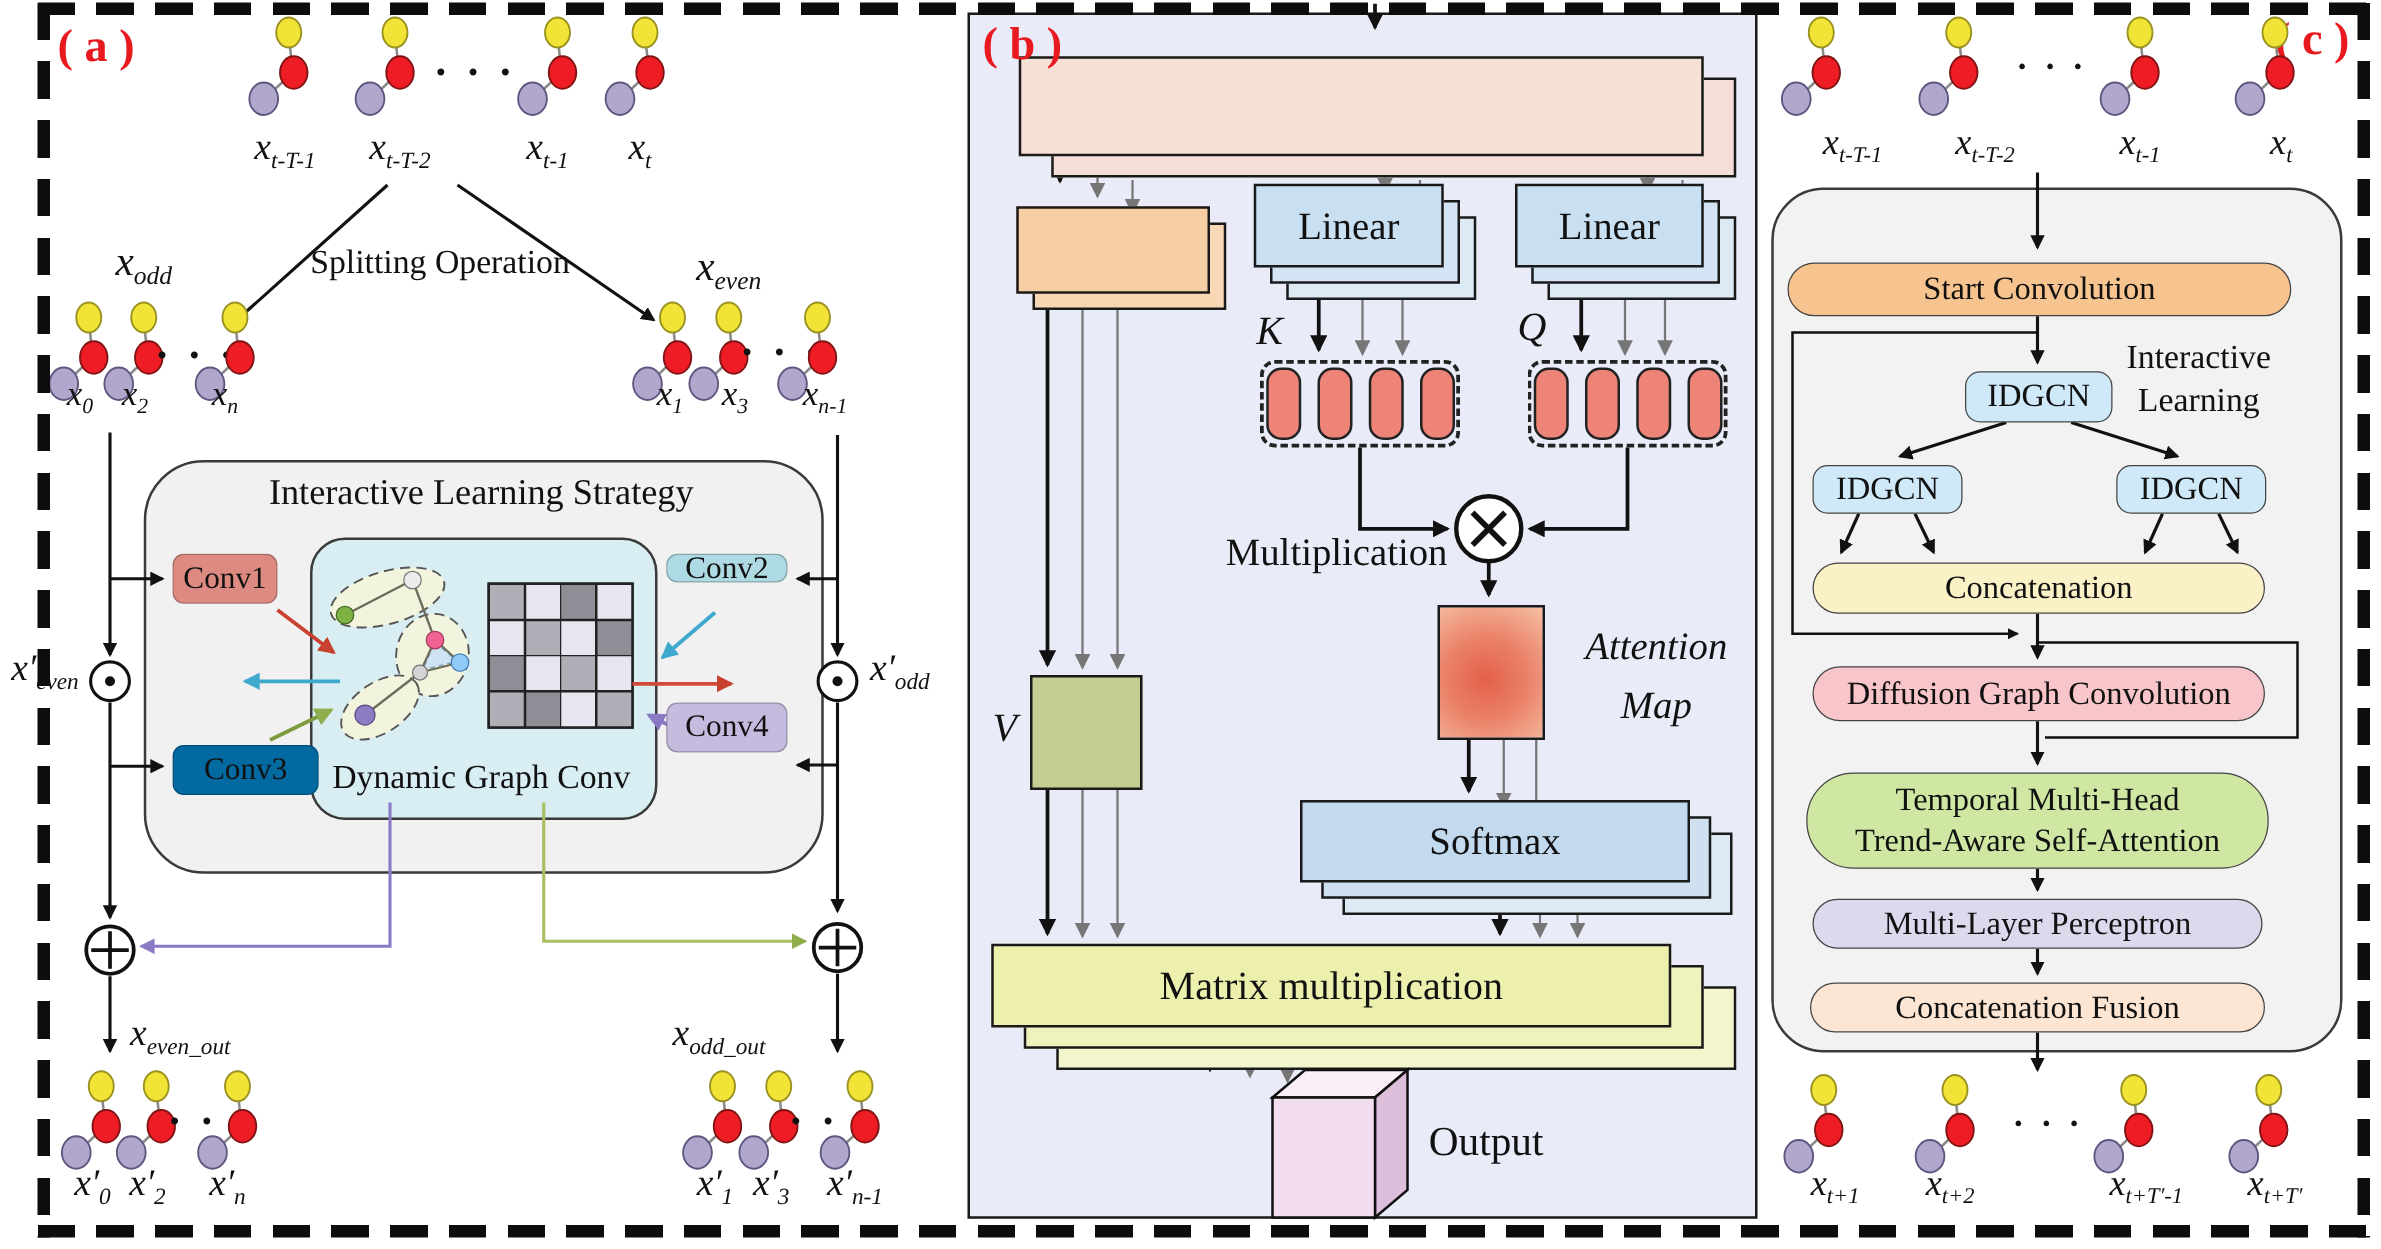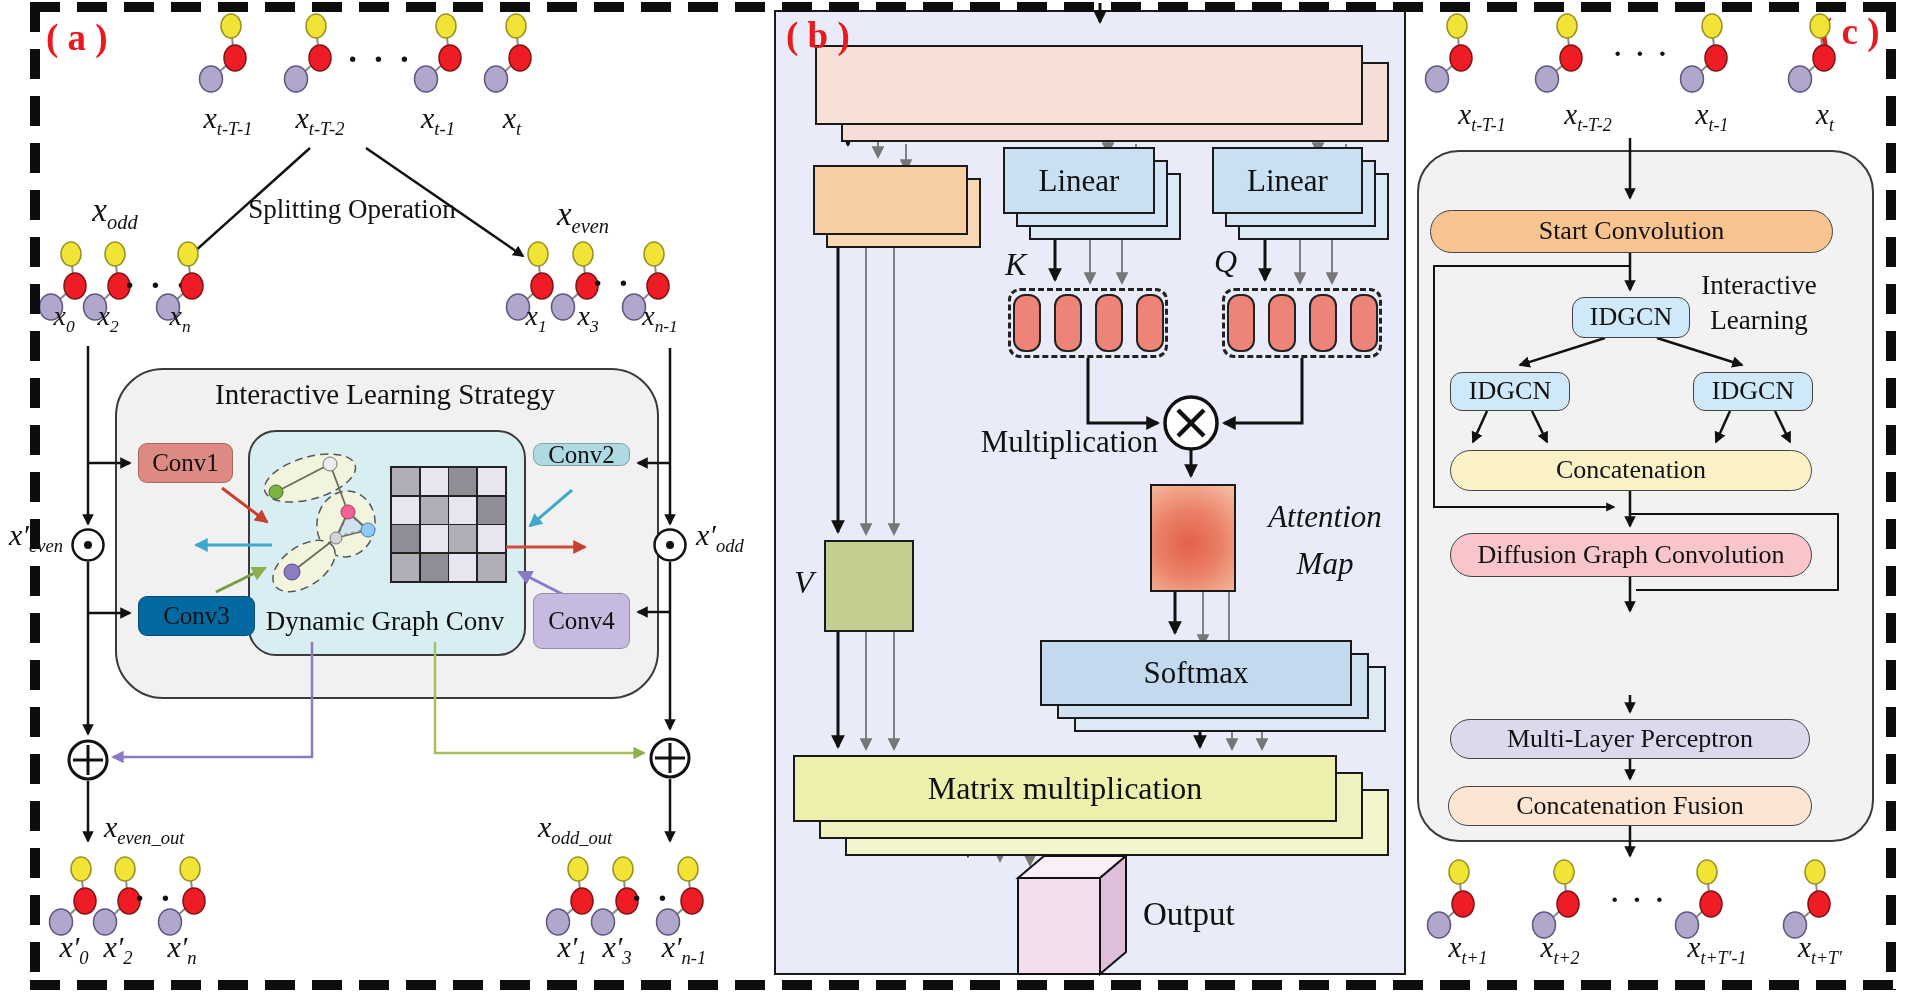--- a/index.html
+++ b/index.html
@@ -328,24 +328,24 @@
         <ellipse cx="37" cy="46" rx="11" ry="13" fill="#ee1c25" stroke="#801313" stroke-width="1.5"></ellipse>
         <ellipse cx="33" cy="14" rx="10" ry="12" fill="#f2e437" stroke="#9a9220" stroke-width="1.5"></ellipse>
       </svg>
     </span>
   <div class="mlabel" style="left:536px;top:302px;font-size:28px"><span>x</span><sub>1</sub></div>
   <div class="mlabel" style="left:588px;top:302px;font-size:28px"><span>x</span><sub>3</sub></div>
   <div class="mlabel" style="left:660px;top:302px;font-size:28px"><span>x</span><sub>n-1</sub></div>
 
   <div class="plain" style="left:385px;top:378px;transform:translateX(-50%);font-size:29px">Interactive Learning Strategy</div>
 
-  <div class="chip" style="left:138px;top:443px;width:95px;height:40px;background:#dd8b82">Conv1</div>
+  <div class="chip" style="left:138px;top:443px;width:84px;height:40px;background:#dd8b82">Conv1</div>
   <div class="chip" style="left:533px;top:443px;width:97px;height:23px;background:#aedae3">Conv2</div>
   <div class="chip" style="left:138px;top:596px;width:117px;height:40px;background:#0369a1">Conv3</div>
-  <div class="chip" style="left:533px;top:593px;width:97px;height:56px;background:#c6bbde">Conv4</div>
+  <div class="chip" style="left:533px;top:562px;width:97px;height:40px;background:#c6bbde">Conv4</div>
 
   <div class="plain" style="left:385px;top:606px;transform:translateX(-50%);font-size:27px">Dynamic Graph Conv</div>
 
   <div class="mlabel" style="left:36px;top:520px"><span>x′</span><sub>even</sub></div>
   <div class="mlabel-l" style="left:696px;top:520px"><span>x′</span><sub>odd</sub></div>
 
   <div class="mlabel-l" style="left:104px;top:812px"><span>x</span><sub>even_out</sub></div>
   <div class="mlabel-l" style="left:538px;top:812px"><span>x</span><sub>odd_out</sub></div>
 
   <span class="mol" style="left:48px;top:855px">
@@ -522,20 +522,24 @@
     <div>Learning</div>
   </div>
 
   <div class="pill" style="left:1572px;top:297px;width:118px;height:41px;background:#cfe9f8;border-radius:12px">IDGCN</div>
   <div class="pill" style="left:1450px;top:372px;width:120px;height:39px;background:#cfe9f8;border-radius:12px">IDGCN</div>
   <div class="pill" style="left:1693px;top:372px;width:120px;height:39px;background:#cfe9f8;border-radius:12px">IDGCN</div>
 
   <div class="pill" style="left:1450px;top:450px;width:362px;height:41px;background:#fbf1c7">Concatenation</div>
   <div class="pill" style="left:1450px;top:533px;width:362px;height:44px;background:#f8c6ca">Diffusion Graph Convolution</div>
 
+  <div class="pill" style="left:1445px;top:618px;width:370px;height:77px;background:#cfe7a3;border-radius:38px;font-size:26px;flex-direction:column">
+    <div>Temporal  Multi-Head</div>
+    <div>Trend-Aware Self-Attention</div>
+  </div>
 
   <div class="pill" style="left:1450px;top:719px;width:360px;height:40px;background:#dcd9ed">Multi-Layer Perceptron</div>
   <div class="pill" style="left:1448px;top:786px;width:364px;height:40px;background:#fce6d3">Concatenation Fusion</div>
 
   <span class="mol" style="left:1426px;top:858px">
       <svg width="54" height="82" viewBox="0 0 54 82">
         <line x1="15" y1="66" x2="36" y2="46" stroke="#8a8a8a" stroke-width="2"></line>
         <line x1="36" y1="44" x2="33" y2="16" stroke="#8a8a8a" stroke-width="2"></line>
         <ellipse cx="13" cy="67" rx="11.5" ry="13" fill="#b1a7cd" stroke="#5f5680" stroke-width="1.5"></ellipse>
         <ellipse cx="37" cy="46" rx="11" ry="13" fill="#ee1c25" stroke="#801313" stroke-width="1.5"></ellipse>

